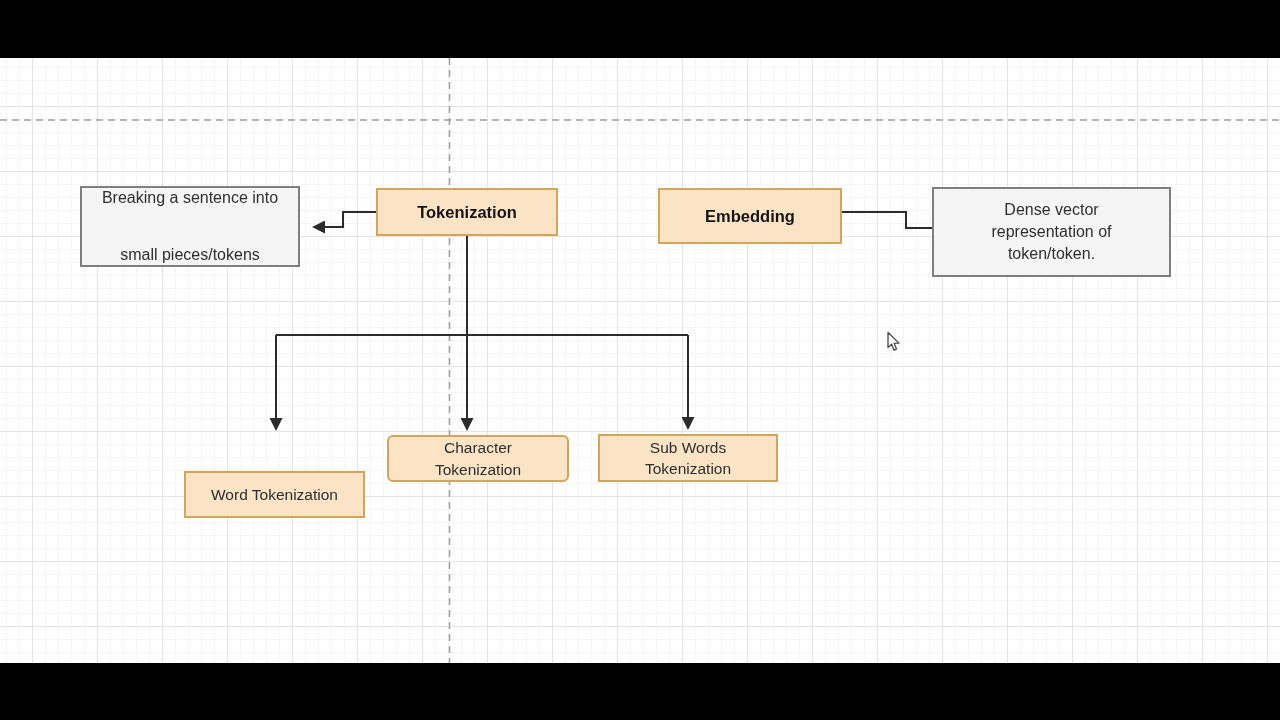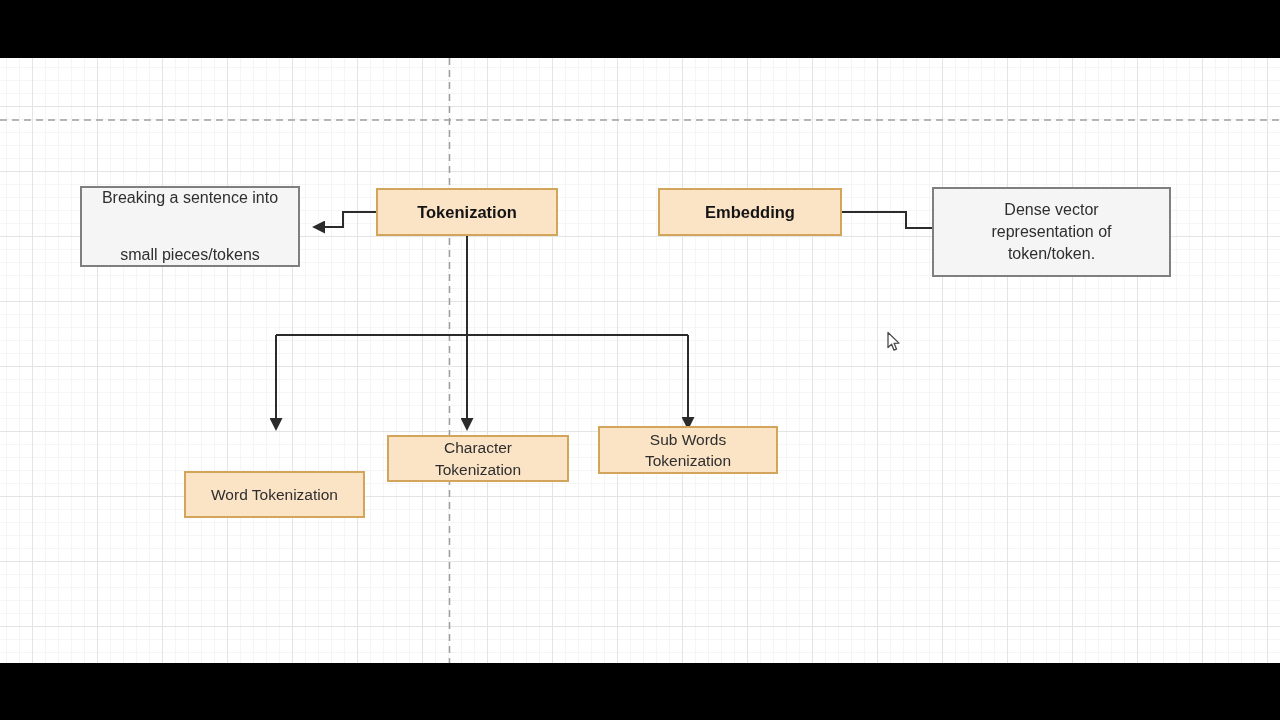--- a/index.html
+++ b/index.html
@@ -70,25 +70,25 @@
     font-size: 16px;
   }
   .node.title {
     font-weight: bold;
     font-size: 16.5px;
     color: #141414;
   }
 
   #node-breaking     { left: 80px;  top: 128px; width: 220px; height: 81px; gap: 35px; }
   #node-tokenization { left: 376px; top: 130px; width: 182px; height: 48px; }
-  #node-embedding    { left: 658px; top: 130px; width: 184px; height: 48px; }
+  #node-embedding    { left: 658px; top: 130px; width: 184px; height: 56px; }
   #node-dense        { left: 932px; top: 129px; width: 239px; height: 90px; }
   #node-word         { left: 184px; top: 377px; width: 181px; height: 47px; margin-top: 36px; }
-  #node-character    { left: 387px; top: 377px; width: 182px; height: 47px; }
-  #node-subwords     { left: 598px; top: 368px; width: 180px; height: 48px; }
+  #node-character    { left: 387px; top: 377px; width: 182px; height: 47px; border-radius: 6px; }
+  #node-subwords     { left: 598px; top: 376px; width: 180px; height: 48px; }
 
   .cursor {
     position: absolute; left: 886px; top: 273px;
     z-index: 3;
   }
 </style>
 </head>
 <body>
 
 <div class="letterbox top"></div>

